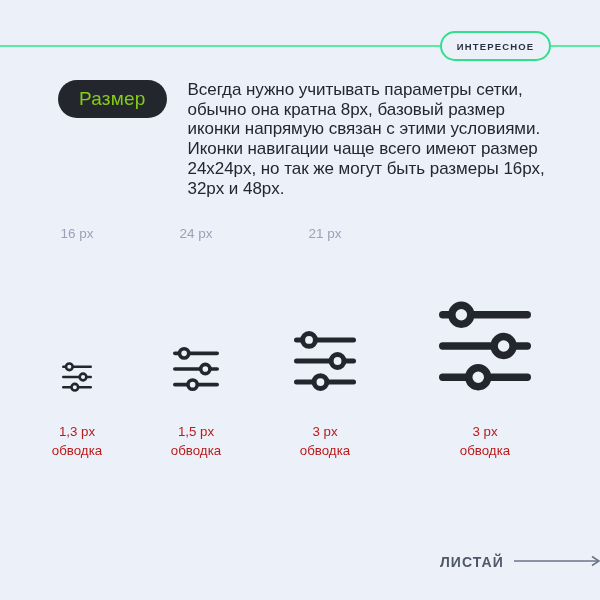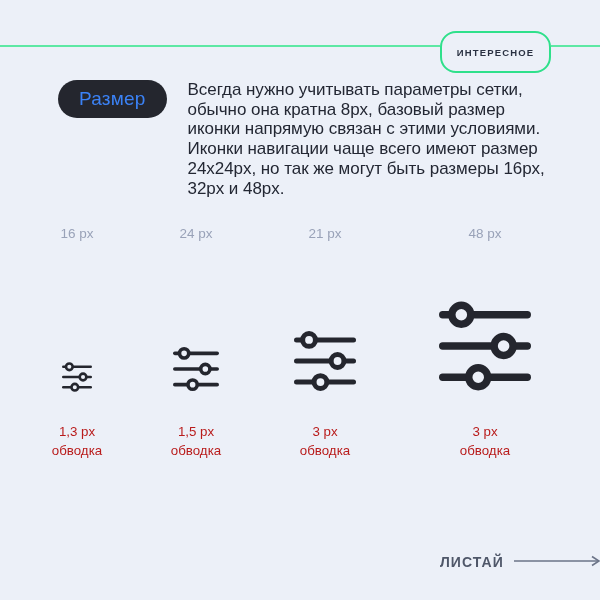--- a/index.html
+++ b/index.html
@@ -38,21 +38,21 @@
     top: 45px;
     width: 49px;
     height: 2px;
     background: #5de8a4;
   }
   .interest-badge {
     position: absolute;
     left: 440px;
     top: 31px;
     width: 111px;
-    height: 42px;
+    height: 30px;
     box-sizing: border-box;
     border: 2px solid #2fe08b;
     border-radius: 16px;
     background: #ecf0f8;
     display: flex;
     align-items: center;
     justify-content: center;
   }
   .interest-badge span {
     font-size: 9.5px;
@@ -66,21 +66,21 @@
     position: absolute;
     left: 58px;
     top: 80px;
     width: 500px;
     display: flex;
     align-items: flex-start;
   }
   .size-pill {
     flex: 0 0 auto;
     background: #24262e;
-    color: #3b82f6;
+    color: #84cc16;
     border-radius: 22px;
     padding: 9px 21px 10px 21px;
     font-size: 19px;
     font-weight: 400;
     line-height: 1;
     letter-spacing: 0.2px;
   }
   .intro-text {
     margin-left: 21px;
     font-size: 17px;
@@ -235,21 +235,20 @@
           <circle cx="26.439999999999998" cy="52.08" r="6.4" stroke="#24262e" stroke-width="5" fill="#ecf0f8"></circle>
         </svg>
       </div>
     <div class="stroke-label">
       <span>3 px</span>
       <span class="l2">обводка</span>
     </div>
   </div>
 
   <div class="col col-3">
-    <div class="size-label">48 px</div>
     <div class="icon-slot">
         <svg width="92" height="92" viewBox="0 0 92 92" fill="none">
           <path d="M3.7 14.72 H88.3" stroke="#24262e" stroke-width="7.4" stroke-linecap="round"></path>
           <circle cx="22.311999999999998" cy="14.72" r="9.472000000000001" stroke="#24262e" stroke-width="7.4" fill="#ecf0f8"></circle>
           <path d="M3.7 46 H88.3" stroke="#24262e" stroke-width="7.4" stroke-linecap="round"></path>
           <circle cx="64.612" cy="46" r="9.472000000000001" stroke="#24262e" stroke-width="7.4" fill="#ecf0f8"></circle>
           <path d="M3.7 77.28 H88.3" stroke="#24262e" stroke-width="7.4" stroke-linecap="round"></path>
           <circle cx="39.232" cy="77.28" r="9.472000000000001" stroke="#24262e" stroke-width="7.4" fill="#ecf0f8"></circle>
         </svg>
       </div>

